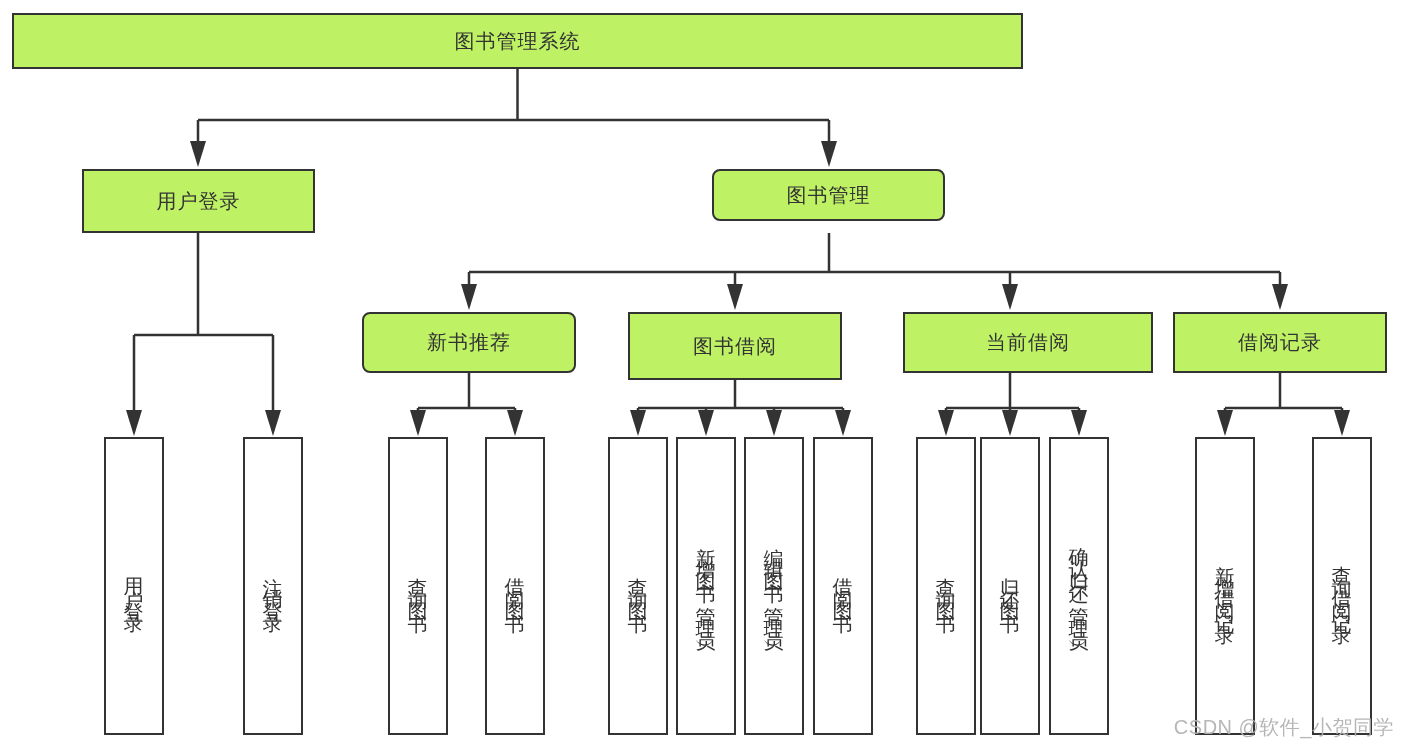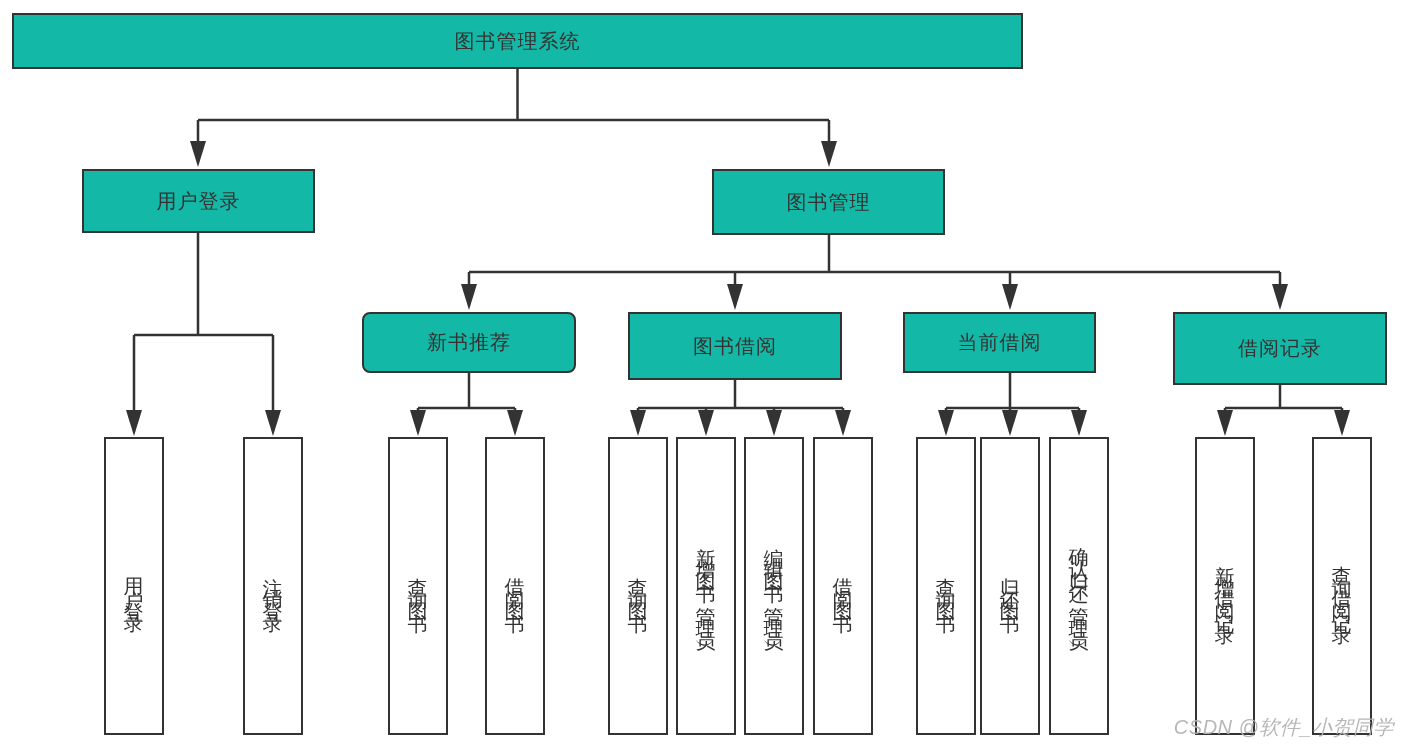--- a/index.html
+++ b/index.html
@@ -18,44 +18,44 @@
     position: absolute;
     left: 0; top: 0;
     width: 1405px; height: 747px;
     z-index: 1;
   }
   svg.wires path { stroke: #333333; stroke-width: 2.5; fill: none; }
   svg.wires polygon { fill: #333333; stroke: none; }
 
   .node {
     position: absolute;
-    background: #14b8a6;
+    background: #bef264;
     border: 2.5px solid #333333;
     color: #333333;
     display: flex;
     align-items: center;
     justify-content: center;
     font-size: 20px;
     letter-spacing: 1px;
     z-index: 2;
     white-space: nowrap;
   }
 
   
   .n-root { left: 12px; top: 13px; width: 1011px; height: 56px; }
 
   
   .n-user { left: 82px;  top: 169px; width: 233px; height: 64px; }
-  .n-mgmt { left: 712px; top: 169px; width: 233px; height: 66px; }
+  .n-mgmt { left: 712px; top: 169px; width: 233px; height: 52px; border-radius: 8px; }
 
   
   .n-g1 { left: 362px;  top: 312px; width: 214px; height: 61px; border-radius: 8px; }
   .n-g2 { left: 628px;  top: 312px; width: 214px; height: 68px; }
-  .n-g3 { left: 903px;  top: 312px; width: 193px; height: 61px; }
-  .n-g4 { left: 1173px; top: 312px; width: 214px; height: 73px; }
+  .n-g3 { left: 903px;  top: 312px; width: 250px; height: 61px; }
+  .n-g4 { left: 1173px; top: 312px; width: 214px; height: 61px; }
 
   
   .leaf {
     position: absolute;
     top: 437px;
     width: 60px;
     height: 298px;
     background: #ffffff;
     border: 2.5px solid #333333;
     color: #333333;
@@ -89,21 +89,20 @@
   .watermark {
     position: absolute;
     right: 11px;
     top: 714px;
     font-size: 20px;
     letter-spacing: 0.5px;
     color: #b3b3b3;
     opacity: 0.95;
     z-index: 3;
     white-space: nowrap;
-    font-style: italic;
   }
 </style>
 </head>
 <body>
 
 <div class="canvas">
 
   <svg class="wires" viewBox="0 0 1405 747" xmlns="http://www.w3.org/2000/svg">
     <g>
       <path d="M517.5,69 V120 M198,120 H829 M198,120 V144 M829,120 V144"></path>

